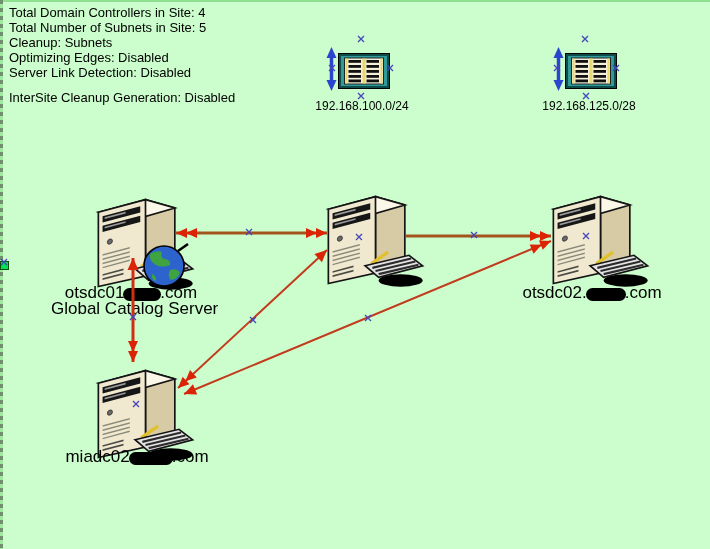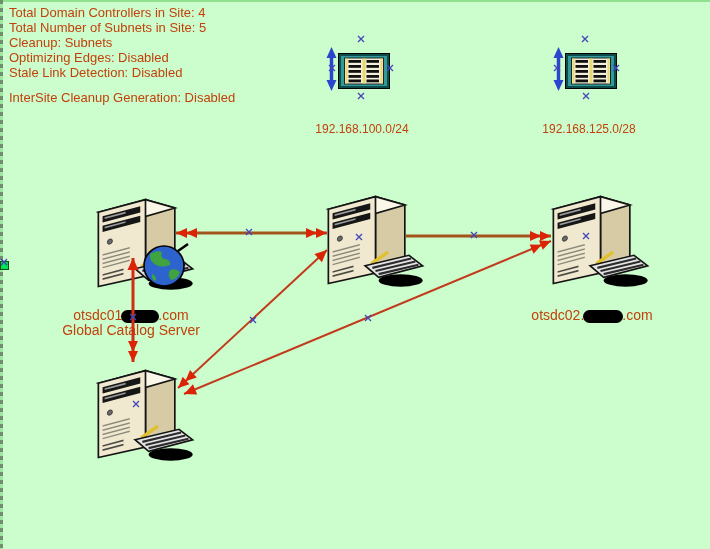--- a/index.html
+++ b/index.html
@@ -1,40 +1,40 @@
 <!DOCTYPE html>
 <html><head>
 <meta charset="utf-8">
 <style>
   html,body { margin:0; padding:0; background:#fff; }
   .canvas {
     position:relative; width:710px; height:549px; overflow:hidden;
     background:#CCFDCC;
     font-family:"Liberation Sans", sans-serif;
-    color:#c2410c;
+    color:#000000;
   }
   .edge-top { position:absolute; left:0; top:0; width:710px; height:2px; background:#8FE08F; }
   .edge-left {
     position:absolute; left:0; top:0; width:3px; height:549px;
     background:repeating-linear-gradient(180deg,#6F8F6F 0 4px,#9FE89F 4px 8px);
   }
   .sel-handle {
     position:absolute; left:0; top:261px; width:9px; height:9px;
     background:#00DF55; border:1px solid #0B4F0B; box-sizing:border-box;
   }
   .info {
     position:absolute; left:9px; top:5px;
     font-size:13px; line-height:15px; white-space:nowrap;
   }
   .info .gap { height:10px; }
   .subnet-group { position:absolute; width:80px; height:50px; }
   .subnet-label, .node-label {
-    position:absolute; font-size:12px; line-height:15px; text-align:center; white-space:nowrap;margin-top:23px;
-  }
-  .node-label { font-size:14px; }
+    position:absolute; font-size:12px; line-height:15px; text-align:center; white-space:nowrap;
+  }
+  .node-label { font-size:17px; }
   .redact {
     display:inline-block; background:#000; border-radius:7px;
     height:13px; vertical-align:-3px; margin:0 -1px;
   }
   .server-node { position:absolute; width:105px; height:110px; }
   .server-node svg { display:block; }
   .globe { position:absolute; left:142px; top:243px; z-index:3; }
   .overlay { position:absolute; left:0; top:0; z-index:5; pointer-events:none; }
   marker { overflow:visible; }
 </style>
@@ -45,21 +45,21 @@
 
   <div class="edge-top"></div>
   <div class="edge-left"></div>
   <div class="sel-handle"></div>
 
   <div class="info">
     <div>Total Domain Controllers in Site: 4</div>
     <div>Total Number of Subnets in Site: 5</div>
     <div>Cleanup: Subnets</div>
     <div>Optimizing Edges: Disabled</div>
-    <div>Stale Link Detection: Disabled</div>
+    <div>Server Link Detection: Disabled</div>
     <div class="gap"></div>
     <div>InterSite Cleanup Generation: Disabled</div>
   </div>
 
   <div class="subnet-group" style="left:324px; top:45px;">
     <svg width="80" height="50">
       <g>
         <line x1="7.5" y1="10" x2="7.5" y2="38" stroke="#2A46CE" stroke-width="3.5"></line>
         <polygon points="7.5,2 2.5,13 12.5,13" fill="#2A46CE"></polygon>
         <polygon points="7.5,46 2.5,35 12.5,35" fill="#2A46CE"></polygon>
@@ -188,20 +188,23 @@
   <div class="node-label" style="left:51px; top:285px; width:160px;">
     <div><span>otsdc01</span><span class="redact" style="width:38px;"></span><span>.com</span></div>
     <div>Global Catalog Server</div>
   </div>
 
 
   <div class="node-label" style="left:512px; top:285px; width:160px;">
     <div><span>otsdc02.</span><span class="redact" style="width:40px;"></span><span>.com</span></div>
   </div>
 
+  <div class="node-label" style="left:57px; top:449px; width:160px;">
+    <div><span>miadc02</span><span class="redact" style="width:44px;"></span><span>.com</span></div>
+  </div>
 
   <svg class="overlay" width="710" height="549">
     <defs>
       <marker id="ah1" refX="13" refY="6" markerWidth="14" markerHeight="12" orient="auto-start-reverse" markerUnits="userSpaceOnUse" overflow="visible">
         <path d="M13,6 L1,0.5 L1,11.5 Z" fill="#DB2405"></path>
       </marker>
       <marker id="ah2" refX="13" refY="6" markerWidth="26" markerHeight="12" orient="auto-start-reverse" markerUnits="userSpaceOnUse" overflow="visible">
         <path d="M13,6 L2,1 L2,11 Z M3,6 L-8,1 L-8,11 Z" fill="#DB2405"></path>
       </marker>
       <path id="xm" d="M-3,-3 L3,3 M-3,3 L3,-3" stroke="#4444BB" stroke-width="1.3" fill="none"></path>

